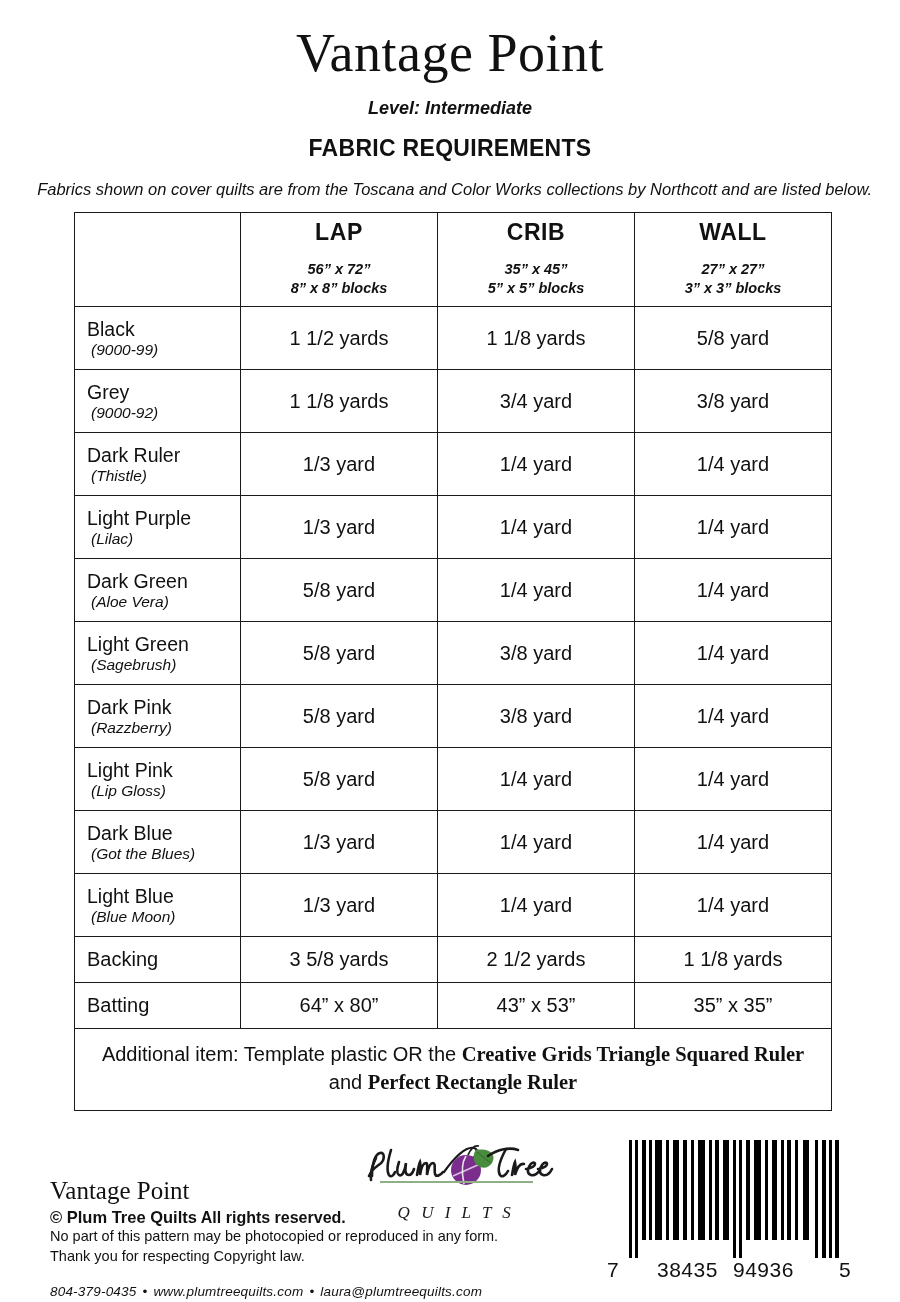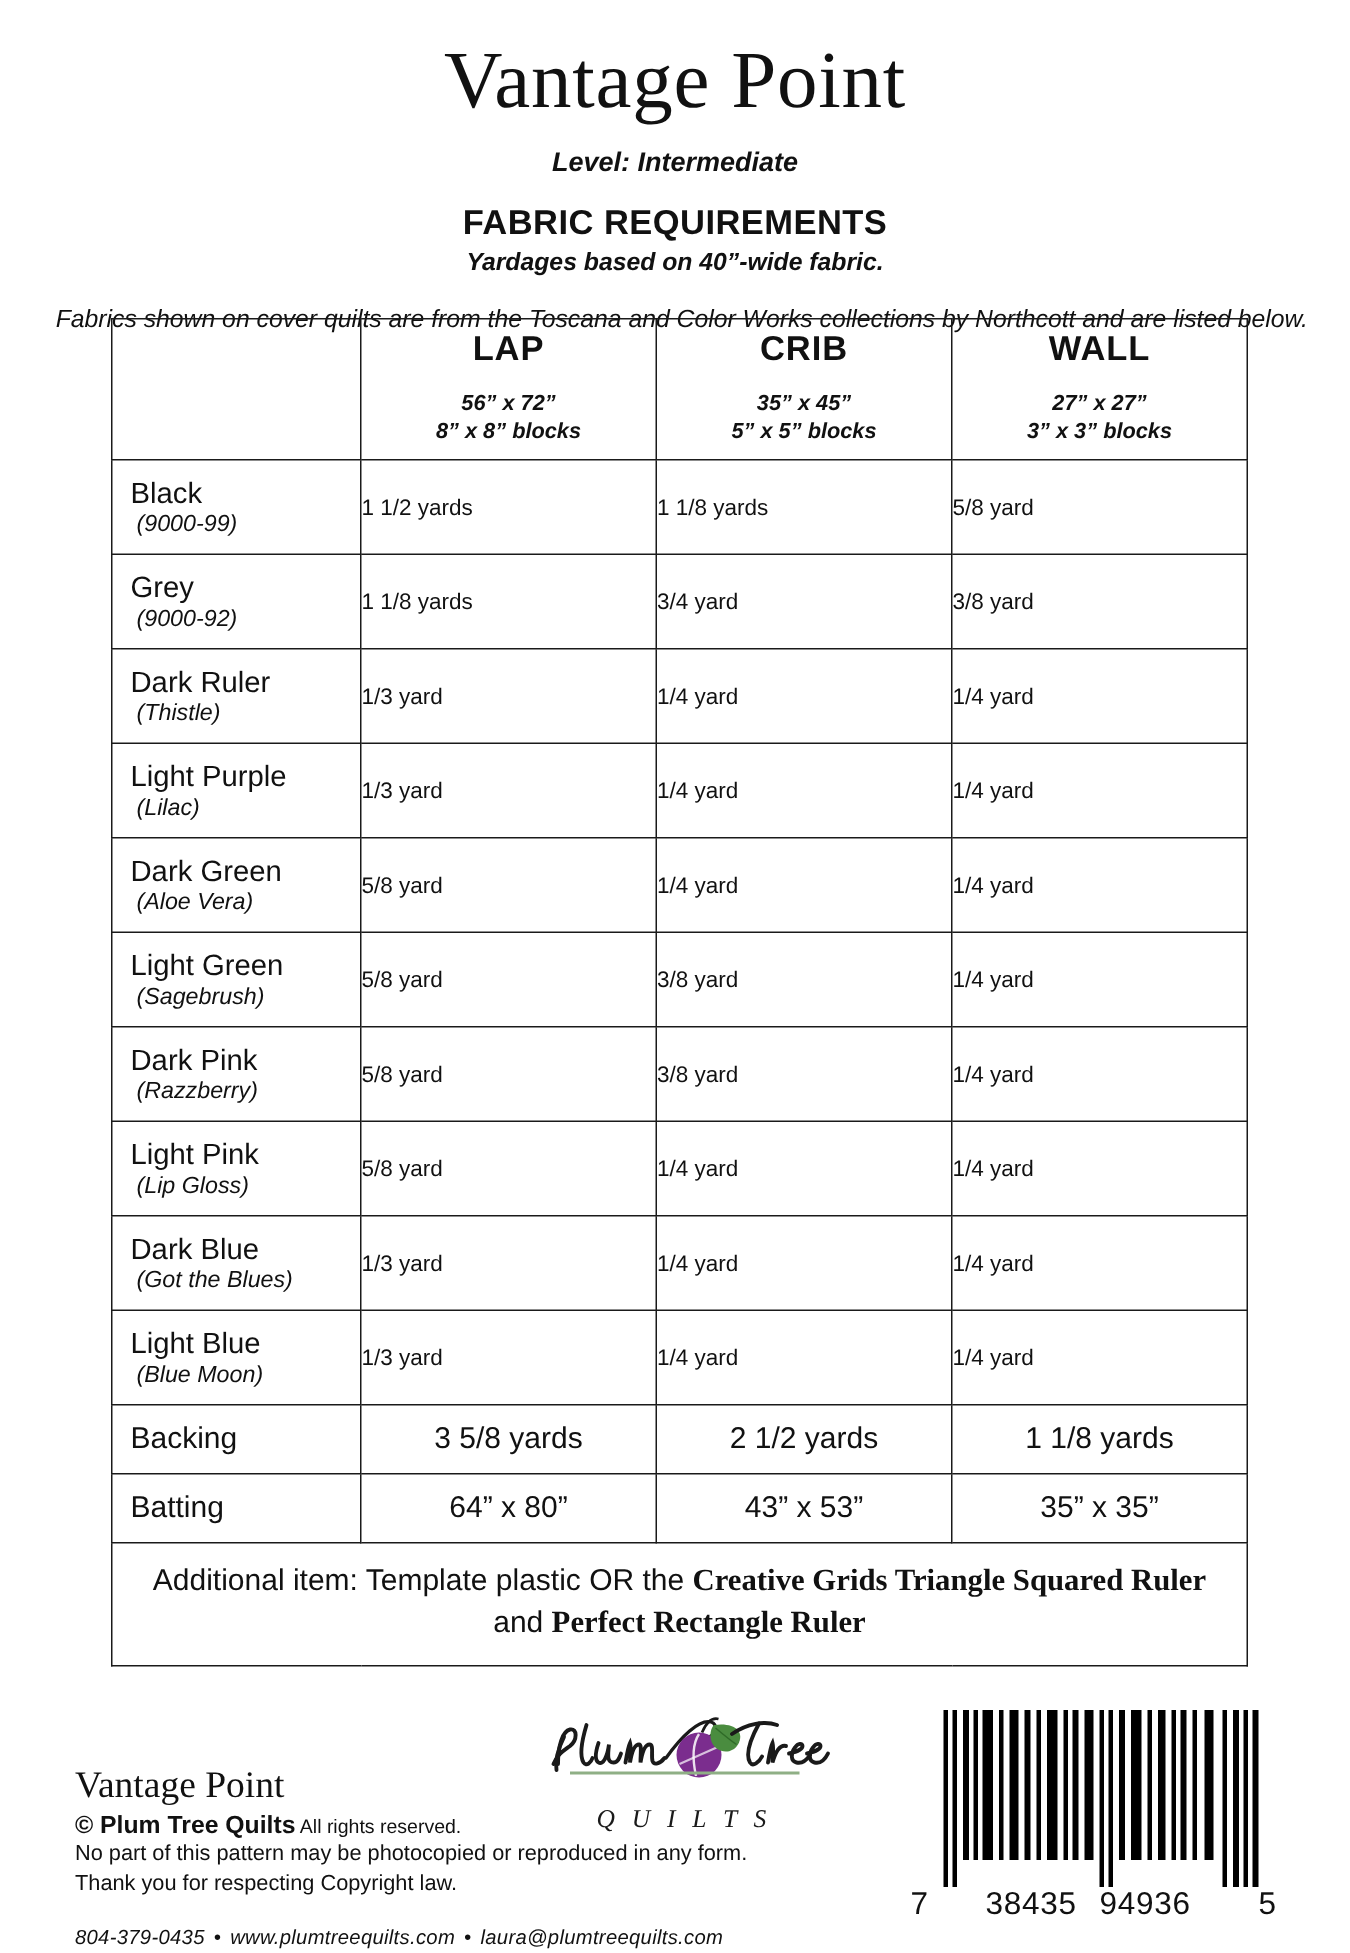--- a/index.html
+++ b/index.html
@@ -70,21 +70,21 @@
   col.c3 { width: 197px; }
 
   .hd-cell { height: 73px; text-align: center; padding: 6px 4px 8px; }
   .hd-name { font-size: 23px; font-weight: 700; letter-spacing: 0.6px; }
   .hd-dims { font-size: 14.5px; font-style: italic; font-weight: 700; line-height: 1.32; margin-top: 14px; }
 
   .fab-cell { padding: 7px 0 7px 12px; height: 63px; }
   .fab-name { font-size: 19.5px; line-height: 1.08; }
   .fab-code { font-size: 15.5px; font-style: italic; line-height: 1.12; margin-top: 1px; padding-left: 4px; }
 
-  .val { text-align: left; font-size: 15px; }
+  .val { text-align: center; font-size: 20px; }
 
   .simple-cell { padding: 4px 0 4px 12px; height: 46px; font-size: 20px; }
   .simple-val { text-align: center; font-size: 20px; height: 46px; }
 
   .addl {
     padding: 12px 16px 14px;
     text-align: center;
     font-size: 20px;
     line-height: 1.34;
   }
@@ -98,21 +98,21 @@
   
   .footer { position: absolute; left: 0; top: 1130px; width: 900px; height: 172px; }
 
   .foot-left { position: absolute; left: 50px; top: 48px; width: 500px; }
   .foot-title {
     font-family: "Liberation Serif", serif;
     font-size: 25px;
     line-height: 1.05;
   }
   .foot-copy { font-size: 16.5px; font-weight: 700; margin-top: 4px; }
-  .foot-copy .rights { font-weight: 400; font-size: 13px; }
+  .foot-copy .rights { font-weight: 700; font-size: 16px; }
   .foot-line { font-size: 14.5px; line-height: 1.33; }
   .foot-contact {
     font-size: 13.5px;
     font-style: italic;
     margin-top: 18px;
     letter-spacing: 0.2px;
   }
   .foot-contact .sep { padding: 0 6px; }
 
   
@@ -139,21 +139,20 @@
 </style>
 </head>
 <body>
 
 <div class="page">
 
   <div>
     <div class="title">Vantage Point</div>
     <div class="level">Level: Intermediate</div>
     <div class="fabreq">FABRIC REQUIREMENTS</div>
-    <div class="sub">Yardages based on 40”-wide fabric.</div>
     <div class="sub2">Fabrics shown on cover quilts are from the Toscana and Color Works collections by Northcott and are listed below.</div>
   </div>
 
   <div class="tbl-wrap">
     <table class="fr">
       <colgroup>
         <col class="c0">
           <col class="c1">
           <col class="c2">
           <col class="c3">

